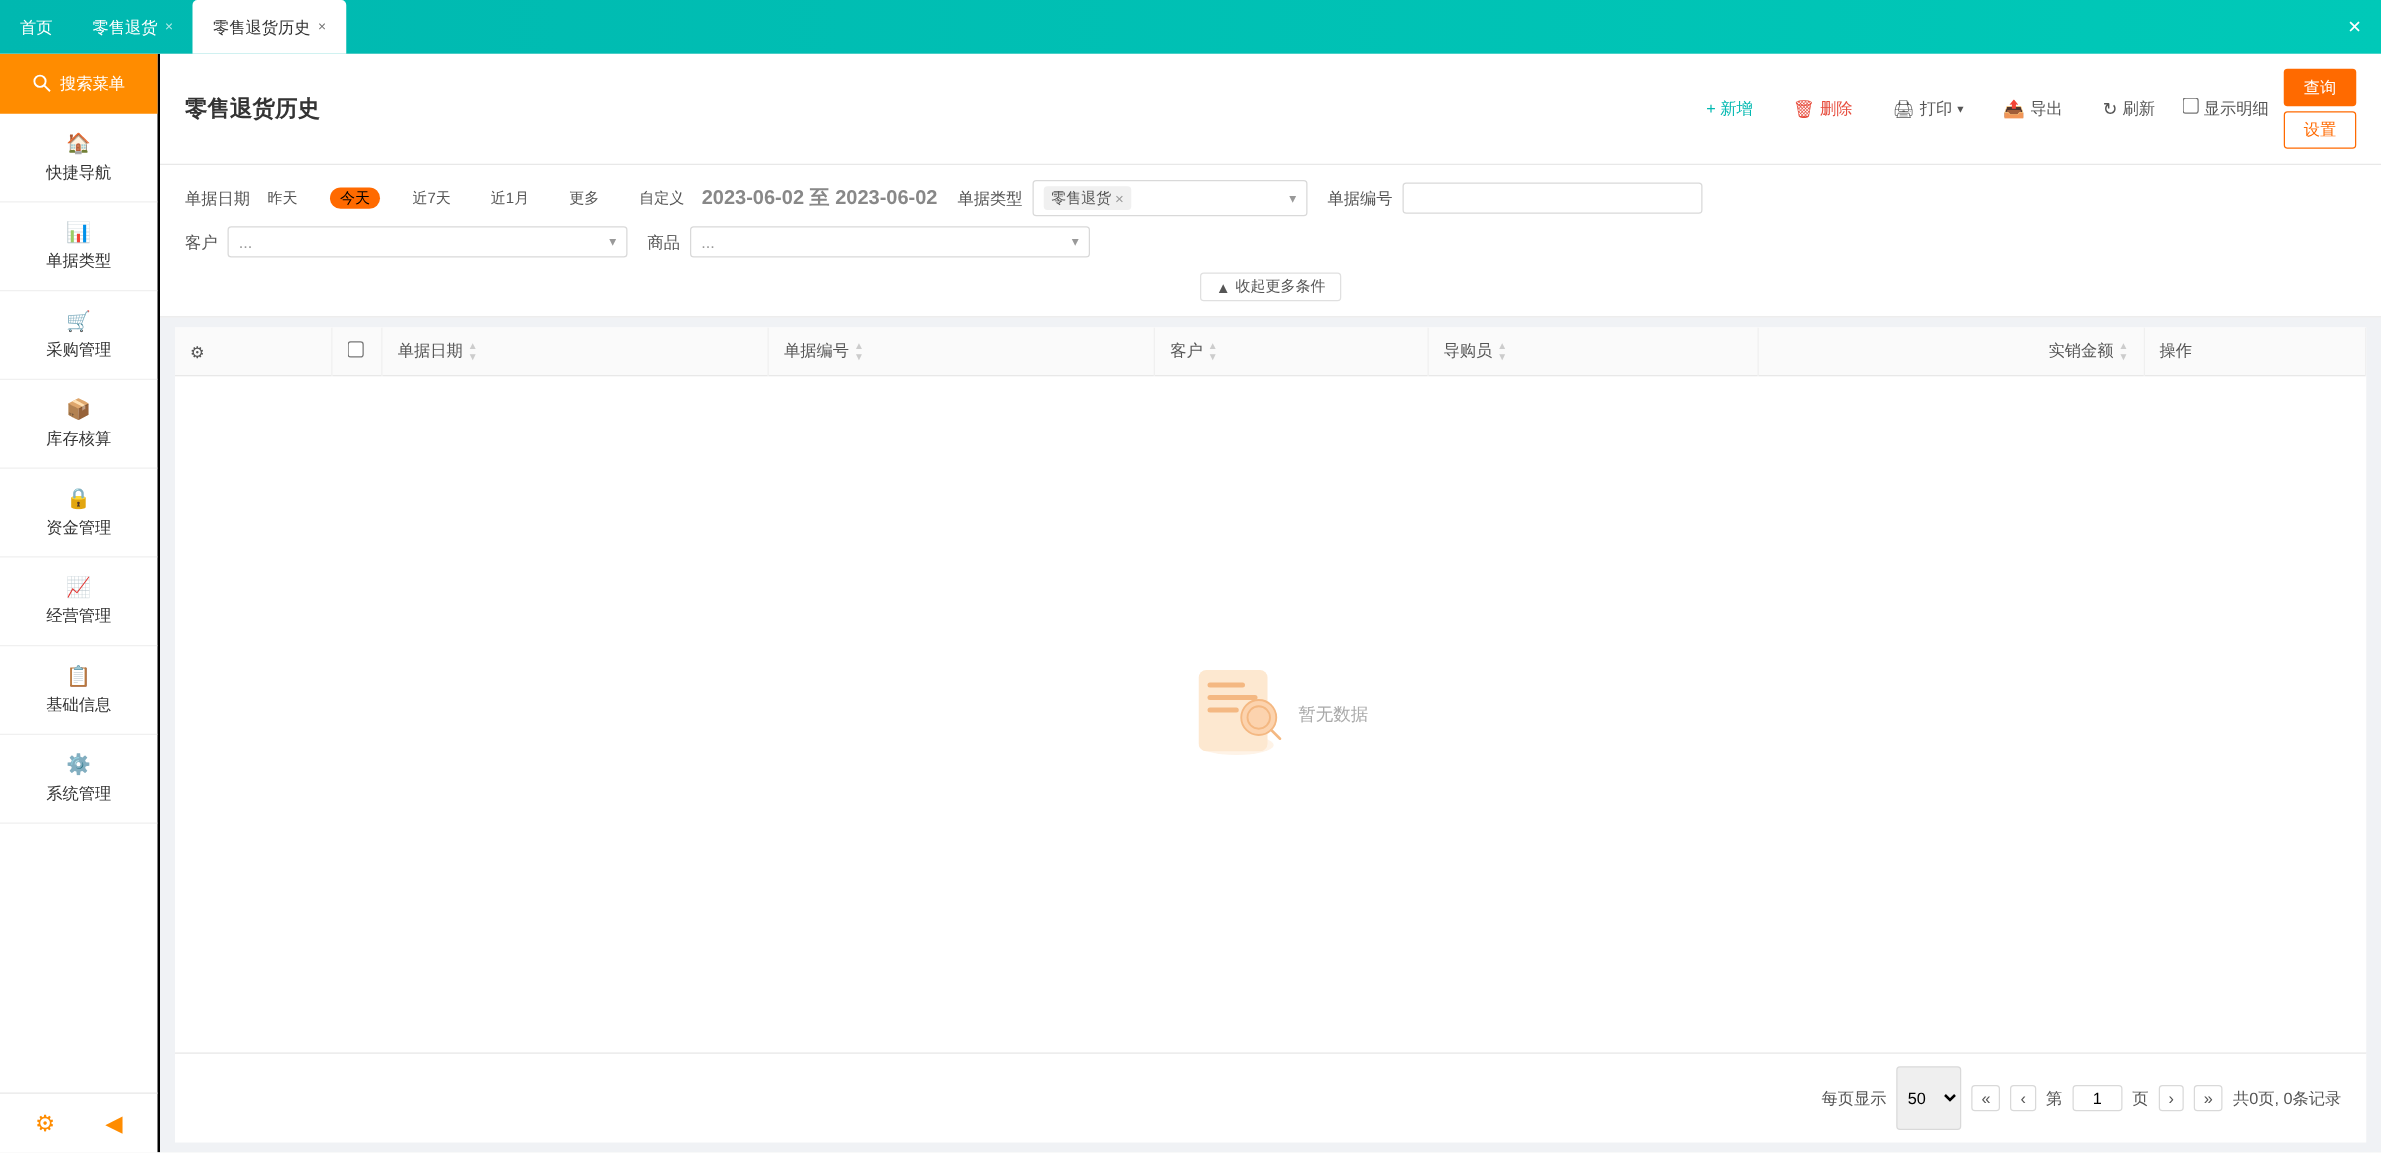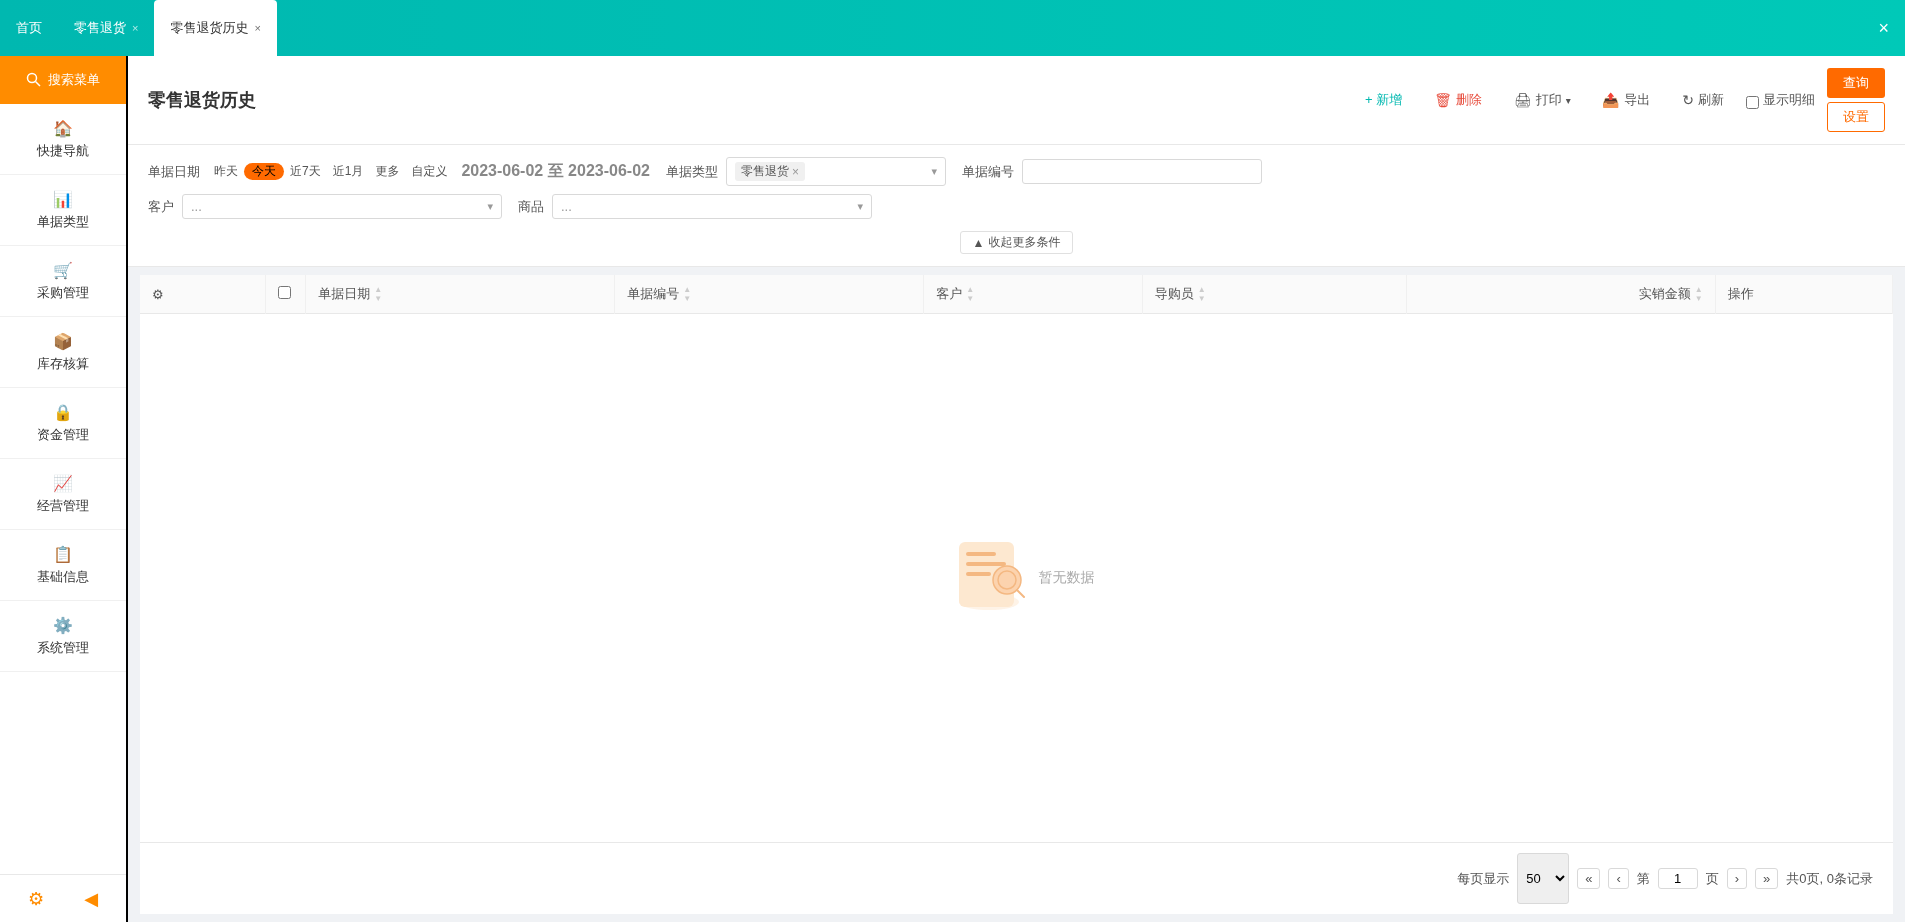--- a/index.html
+++ b/index.html
@@ -1,20 +1,20 @@
 <!DOCTYPE html>
 <html><head>
   <meta charset="utf-8">
   <style>
     * { box-sizing: border-box; margin: 0; padding: 0; font-family: 'Microsoft YaHei', Arial, sans-serif; }
     body { width: 1905px; height: 922px; overflow: hidden; display: flex; flex-direction: column; background: #f5f5f5; }
 
     
     .top-bar {
-      height: 56px;
+      height: 43px;
       background: linear-gradient(90deg, #00b8b0, #00c9b8);
       display: flex;
       align-items: center;
       padding: 0 0 0 0;
       flex-shrink: 0;
     }
     .top-bar-tabs {
       display: flex;
       align-items: stretch;
       height: 100%;
@@ -175,21 +175,21 @@
       background: #fff;
       color: #ff6a00;
       border: 1px solid #ff6a00;
       border-radius: 3px;
       padding: 5px 4px;
       font-size: 13px;
       cursor: pointer;
     }
     .display-checkbox {
       display: flex;
-      align-items: flex-end;
+      align-items: flex-start;
       gap: 4px;
       font-size: 13px;
       color: #555;
       cursor: pointer;
     }
 
     
     .filter-bar {
       background: #fff;
       padding: 12px 20px;
@@ -211,21 +211,21 @@
       color: #555;
     }
     .filter-label {
       white-space: nowrap;
       color: #555;
       font-size: 13px;
     }
     .date-options {
       display: flex;
       align-items: center;
-      gap: 0;
+      gap: 20px;
     }
     .date-opt {
       padding: 2px 6px;
       font-size: 12px;
       cursor: pointer;
       color: #555;
       border-radius: 3px;
     }
     .date-opt.active {
       background: #ff6a00;

